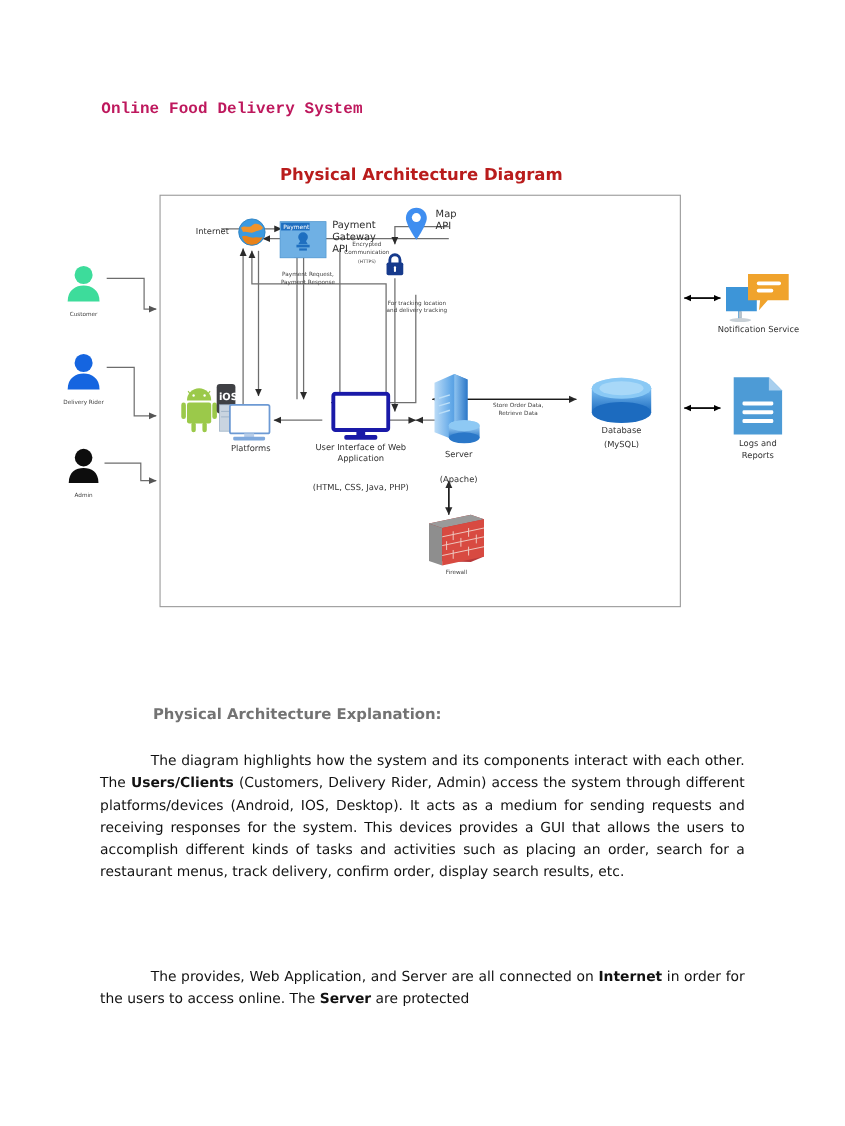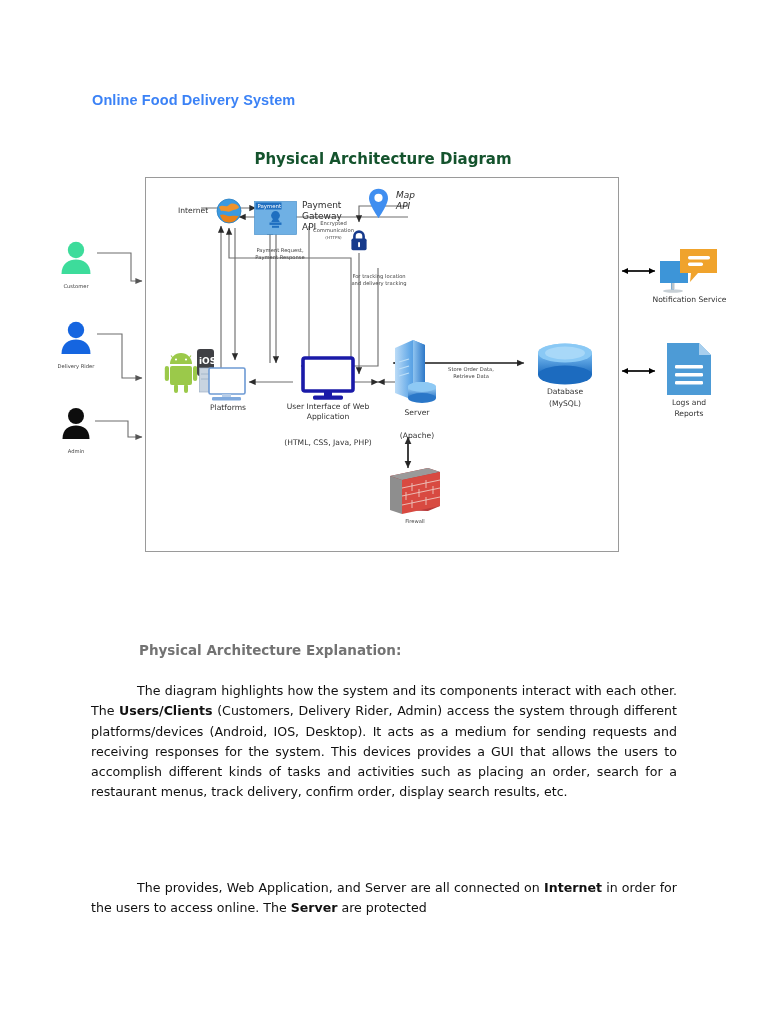--- a/index.html
+++ b/index.html
@@ -20,36 +20,36 @@
     position: absolute;
     inset: 0;
     background: #ffffff;
   }
 
   
   .doc-title {
     position: absolute;
     left: 92px;
     top: 92px;
-    font-family: Liberation Sans, sans-serif;
+    font-family: Liberation Mono, monospace;
     font-size: 14.5px;
     font-weight: bold;
     letter-spacing: 0.1px;
-    color: #3b82f6;
+    color: #be185d;
   }
   .diagram-title {
     position: absolute;
     left: 145px;
     top: 150px;
     width: 476px;
     text-align: center;
     font-family: "DejaVu Sans", sans-serif;
     font-size: 15px;
     font-weight: bold;
-    color: #14532d;
+    color: #b91c1c;
   }
 
   
   .diagram-frame {
     position: absolute;
     left: 145px;
     top: 177px;
     width: 474px;
     height: 375px;
     border: 1.4px solid #9a9a9a;
@@ -261,21 +261,21 @@
         <span style="display:block;">Gateway</span>
         <span style="display:block;">API</span>
       </span>
     </div>
 
     <div class="node" style="left:222px; top:10px;">
       <svg width="21" height="31" viewBox="0 0 21 31">
         <path d="M10.5 0.8 C5 0.8 1 4.8 1 10.2 C1 16.6 10.5 30 10.5 30 C10.5 30 20 16.6 20 10.2 C20 4.8 16 0.8 10.5 0.8 Z" fill="#3f8ef0"></path>
         <circle cx="10.5" cy="9.8" r="4.1" fill="#ffffff"></circle>
       </svg>
-      <span class="label lg" style="position:absolute; left:28px; top:2px; width:34px; text-align:left; line-height:11px;font-style:italic;">
+      <span class="label lg" style="position:absolute; left:28px; top:2px; width:34px; text-align:left; line-height:11px;">
         <span style="display:block;">Map</span>
         <span style="display:block;">API</span>
       </span>
     </div>
 
     <div class="label sm" style="left:92px; top:69px; width:84px;">
       <div>Payment Request,</div>
       <div>Payment Response</div>
     </div>
 

